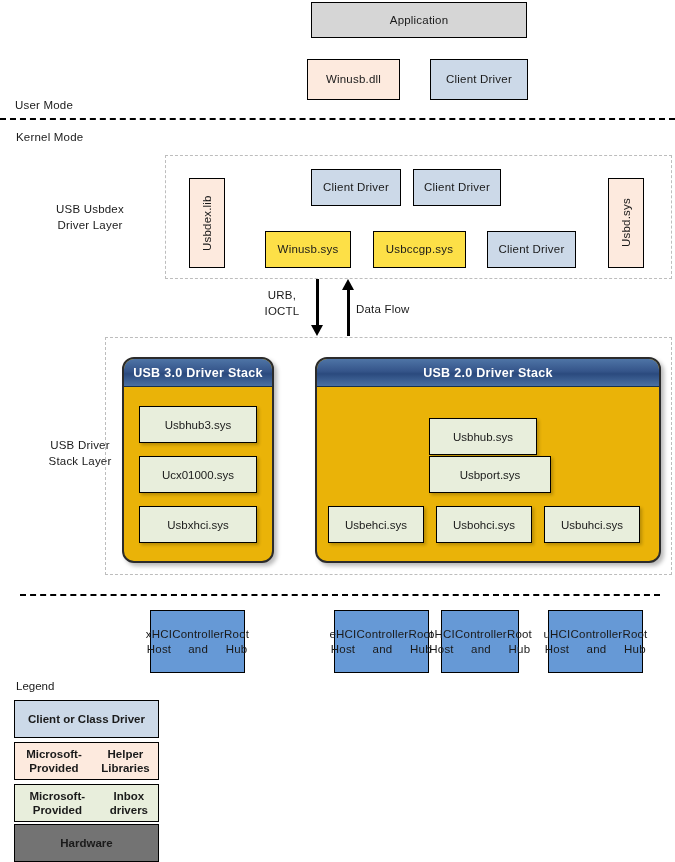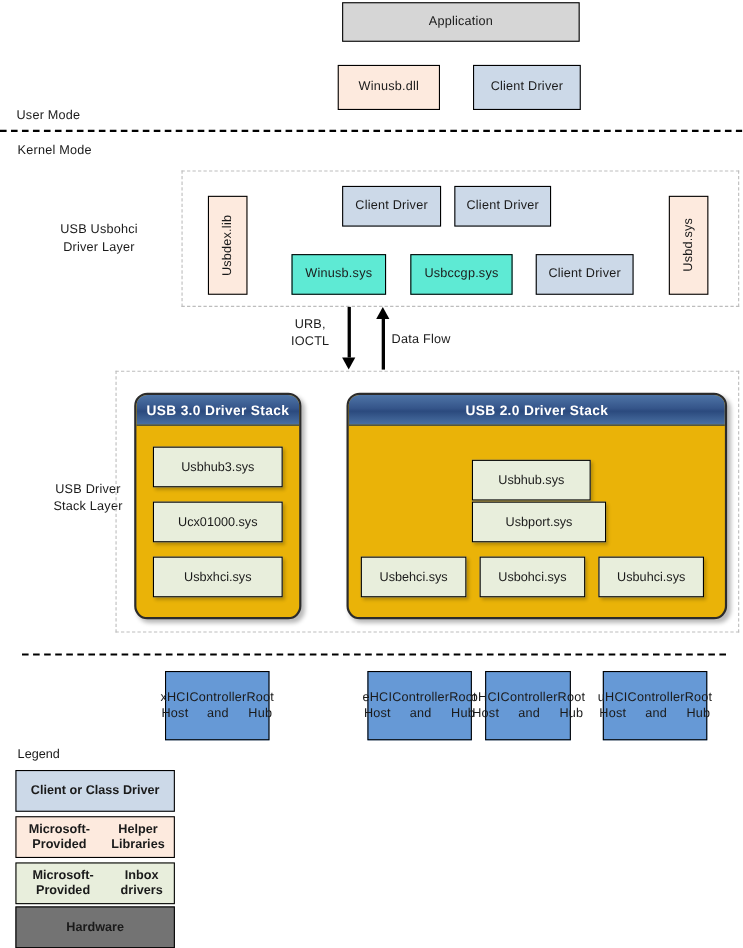--- a/index.html
+++ b/index.html
@@ -27,21 +27,21 @@
     justify-content: center;
     text-align: center;
     font-size: 11.5px;
     color: #1a1a1a;
     line-height: 1.25;
     letter-spacing: 0.2px;
   }
   .c-app     { background: #d6d6d6; }
   .c-client  { background: #ccd9e8; }
   .c-helper  { background: #fdeade; }
-  .c-inbox   { background: #5eead4; }
+  .c-inbox   { background: #fde047; }
   .c-hw      { background: #6699d6; }
 
   .vtext {
     writing-mode: vertical-rl;
     transform: rotate(180deg);
     white-space: nowrap;
   }
   .label {
     position: absolute;
     font-size: 11.5px;
@@ -147,21 +147,21 @@
 
   <div class="box c-client" style="left:430px; top:59px; width:98px; height:41px;">Client Driver</div>
 
   <div class="label" style="left:15px; top:98px;">User Mode</div>
 
   <div class="mode-divider" style="left:0px; top:118px; width:675px;"></div>
 
   <div class="label" style="left:16px; top:130px;">Kernel Mode</div>
 
   <div class="label label-c" style="left:20px; top:202px; width:140px;">
-    <div>USB Usbohci</div>
+    <div>USB Usbdex</div>
     <div>Driver Layer</div>
   </div>
 
   <div class="group-box" style="left:165px; top:155px; width:507px; height:124px;"></div>
 
   <div class="box c-helper vtext" style="left:189px; top:178px; width:36px; height:90px;">Usbdex.lib</div>
 
   <div class="box c-client" style="left:311px; top:169px; width:90px; height:37px;">Client Driver</div>
 
   <div class="box c-client" style="left:413px; top:169px; width:88px; height:37px;">Client Driver</div>

